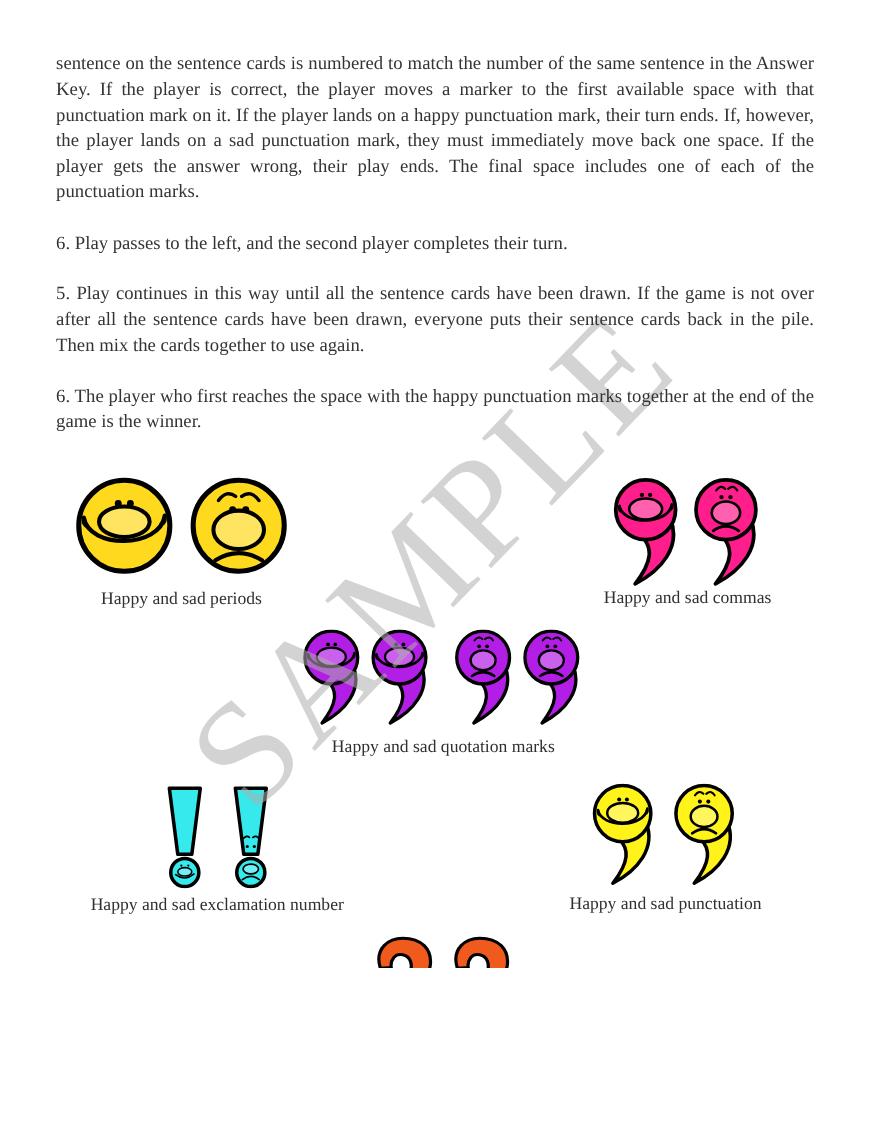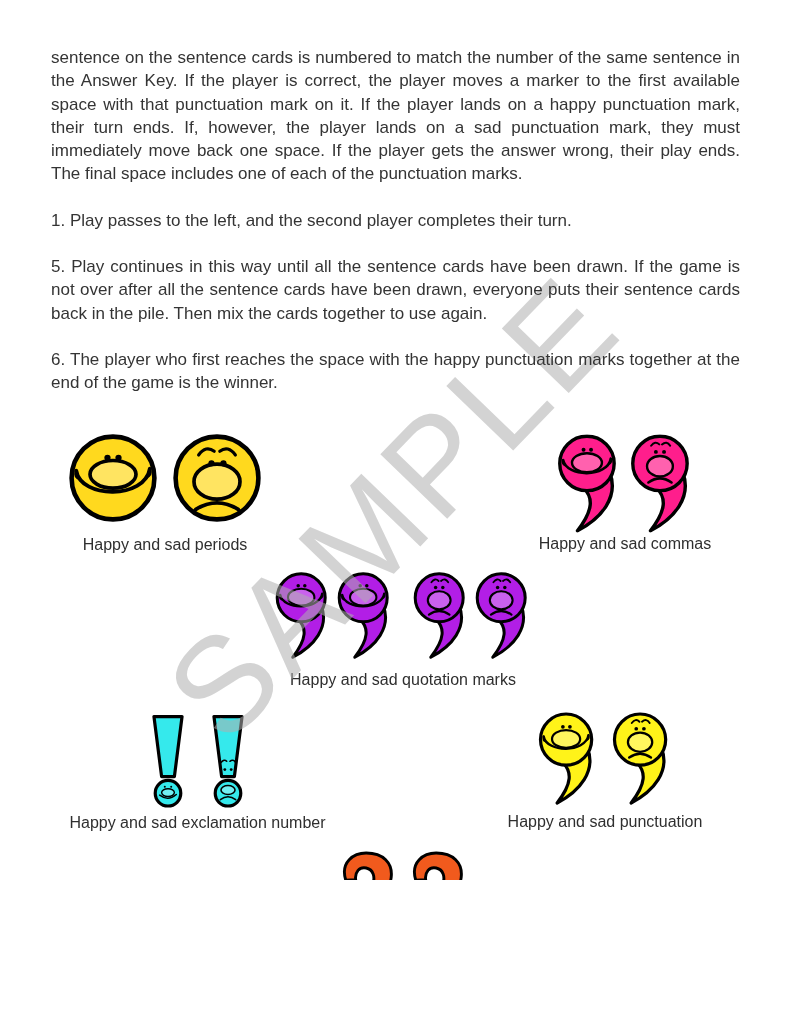--- a/index.html
+++ b/index.html
@@ -1,18 +1,18 @@
 <!DOCTYPE html>
 <html><head>
 <meta charset="utf-8">
 <style>
   html,body{margin:0;padding:0;background:#ffffff;}
   .page{
     position:relative;width:791px;height:880px;background:#ffffff;overflow:hidden;
-    font-family:Liberation Sans, sans-serif;color:#333333;
+    font-family:Liberation Serif, serif;color:#333333;
   }
   
   .text-block{position:absolute;left:51px;top:46px;width:689px;z-index:10;}
   .text-block p{
     margin:0 0 23px 0;font-size:17px;line-height:23.3px;text-align:justify;color:#343434;
   }
   .text-block p:last-child{margin-bottom:16px;}
   
   .watermark{
     position:absolute;left:393px;top:508px;z-index:5;
@@ -132,21 +132,21 @@
         <circle cx="57" cy="97" r="2" fill="#000" stroke="none"></circle>
         <circle cx="53" cy="131" r="20" stroke="#000" stroke-width="5"></circle>
         <ellipse cx="53" cy="127" rx="11" ry="7" fill="#fff" fill-opacity="0.3" stroke="#000" stroke-width="2.4"></ellipse>
         <path d="M41,142 Q53,133 65,142" fill="none" stroke="#000" stroke-width="2.4" stroke-linecap="round"></path>
       </symbol>
     </defs>
   </svg>
 
   <div class="text-block">
     <p>sentence on the sentence cards is numbered to match the number of the same sentence in the Answer Key. If the player is correct, the player moves a marker to the first available space with that punctuation mark on it. If the player lands on a happy punctuation mark, their turn ends. If, however, the player lands on a sad punctuation mark, they must immediately move back one space. If the player gets the answer wrong, their play ends. The final space includes one of each of the punctuation marks.</p>
-    <p>1. Play passes to the left, and the second player completes their turn.</p>
+    <p>6. Play passes to the left, and the second player completes their turn.</p>
     <p>5. Play continues in this way until all the sentence cards have been drawn. If the game is not over after all the sentence cards have been drawn, everyone puts their sentence cards back in the pile. Then mix the cards together to use again.</p>
     <p>6. The player who first reaches the space with the happy punctuation marks together at the end of the game is the winner.</p>
   </div>
 
   <figure class="fig-periods">
     <div class="fig-row">
       <svg width="92" height="92" viewBox="0 0 100 100">
         <use href="#sym-period-happy" fill="#FFD91E"></use>
       </svg>
       <svg width="92" height="92" viewBox="0 0 100 100">

